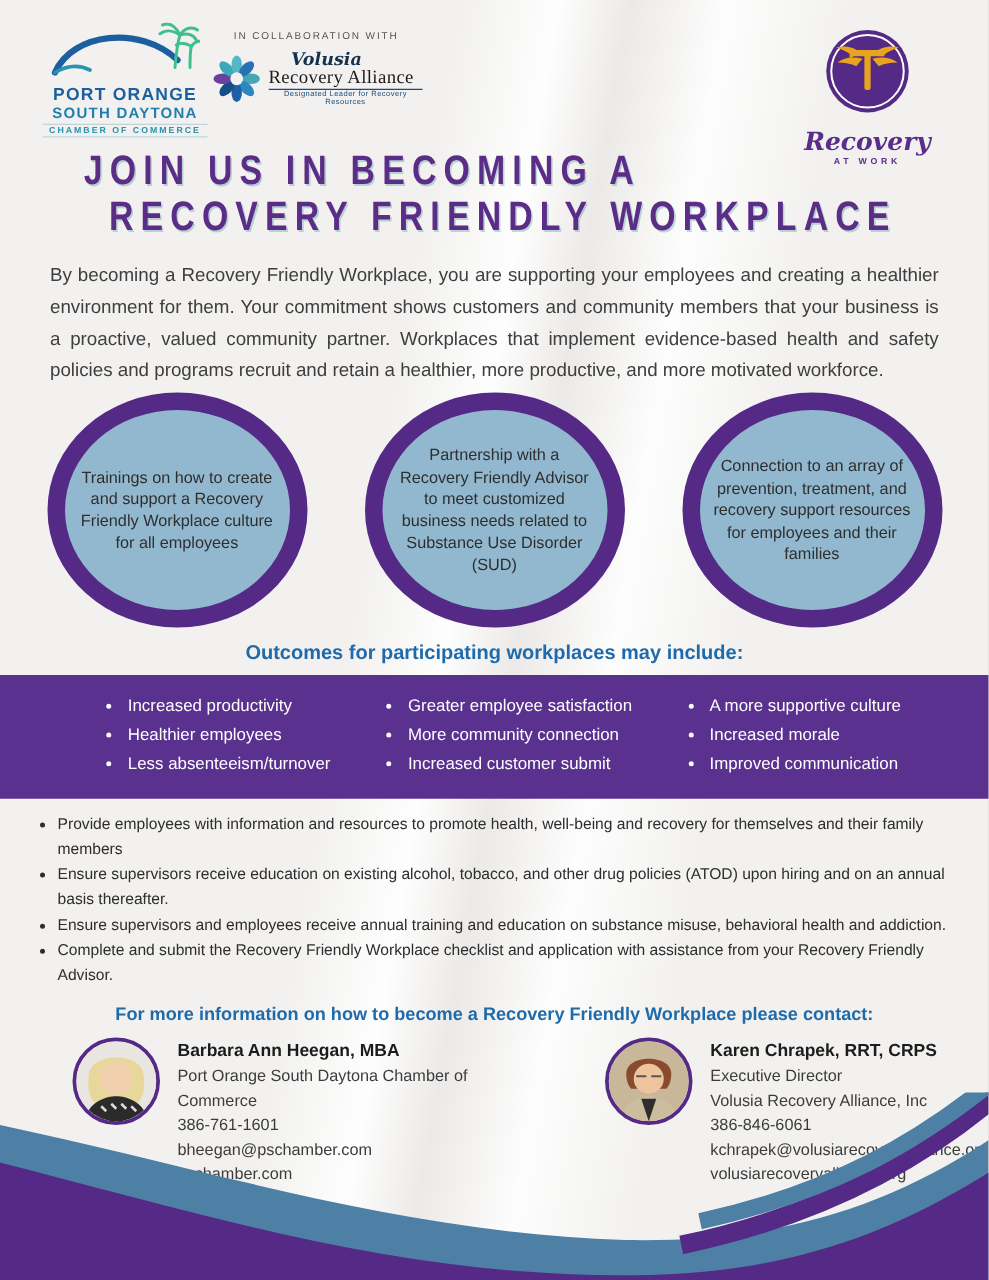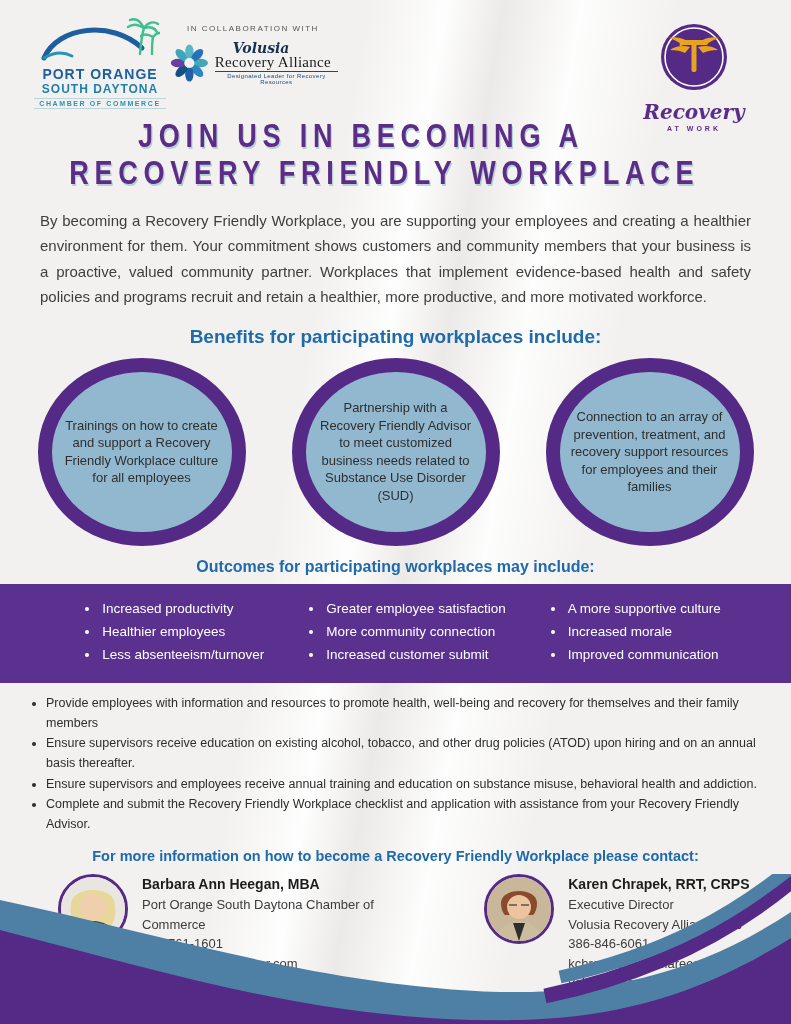--- a/index.html
+++ b/index.html
@@ -17,22 +17,22 @@
   .collab .label{font-size:8px;letter-spacing:1.5px;color:#555;}
   .vra{display:flex;align-items:center;justify-content:center;margin-top:6px;gap:4px;}
   .vra-text{text-align:left;line-height:1;}
   .vra-script{font-family:"DejaVu Serif",serif;font-style:italic;font-weight:bold;font-size:14px;color:#16304f;margin-left:18px;}
   .vra-main{font-family:"Liberation Serif",serif;font-weight:normal;font-size:15px;color:#1b1b1b;letter-spacing:.3px;}
   .vra-tag{font-size:6px;color:#184a7c;border-top:1px solid #184a7c;margin-top:1px;padding-top:1px;letter-spacing:.4px;text-align:center;}
   .raw{position:absolute;right:42px;top:20px;width:110px;text-align:center;}
   .raw-script{font-family:"DejaVu Serif",serif;font-style:italic;font-weight:bold;font-size:20px;color:#5a2d8a;margin-top:2px;}
   .raw-sub{font-size:7px;font-weight:bold;letter-spacing:3px;color:#5a2d8a;margin-top:1px;}
   
-  .title{margin:10px 70px 0 0;text-align:center;color:#5c2d87;
-    text-shadow:1.5px 1.5px 0 rgba(73,150,160,.35);}
+  .title{margin:10px 70px 0 0;color:#5c2d87;
+    text-shadow:1.5px 1.5px 0 rgba(73,150,160,.35);padding-left:18px;}
   .title .t{display:inline-block;transform:scaleX(.82);font-weight:bold;font-size:33px;letter-spacing:7px;line-height:1.12;white-space:nowrap;}
   
   .intro{margin:16px 40px 0 40px;font-size:15px;line-height:1.7;color:#3e3e3e;text-align:justify;}
   
   .sechead{text-align:center;font-weight:bold;color:#1e6aab;}
   .benefits-head{font-size:19px;margin:16px 0 10px 0;}
   .outcomes-head{font-size:16px;margin:12px 0 8px 0;}
   .contact-head{font-size:14.5px;margin:14px 0 10px 0;}
   
   .circles{display:flex;justify-content:center;gap:46px;margin-top:4px;}
@@ -127,21 +127,20 @@
     </div>
   </div>
 
   <div class="title">
     <div><span class="t">JOIN US IN BECOMING A</span></div>
     <div><span class="t">RECOVERY FRIENDLY WORKPLACE</span></div>
   </div>
 
   <p class="intro">By becoming a Recovery Friendly Workplace, you are supporting your employees and creating a healthier environment for them. Your commitment shows customers and community members that your business is a proactive, valued community partner. Workplaces that implement evidence-based health and safety policies and programs recruit and retain a healthier, more productive, and more motivated workforce.</p>
 
-  <div class="sechead benefits-head">Benefits for participating workplaces include:</div>
   <div class="circles">
     <div class="circle">Trainings on how to create and support a Recovery Friendly Workplace culture for all employees</div>
     <div class="circle">Partnership with a Recovery Friendly Advisor to meet customized business needs related to Substance Use Disorder (SUD)</div>
     <div class="circle">Connection to an array of prevention, treatment, and recovery support resources for employees and their families</div>
   </div>
 
   <div class="sechead outcomes-head">Outcomes for participating workplaces may include:</div>
   <div class="band">
     <ul>
       <li>Increased productivity</li>

